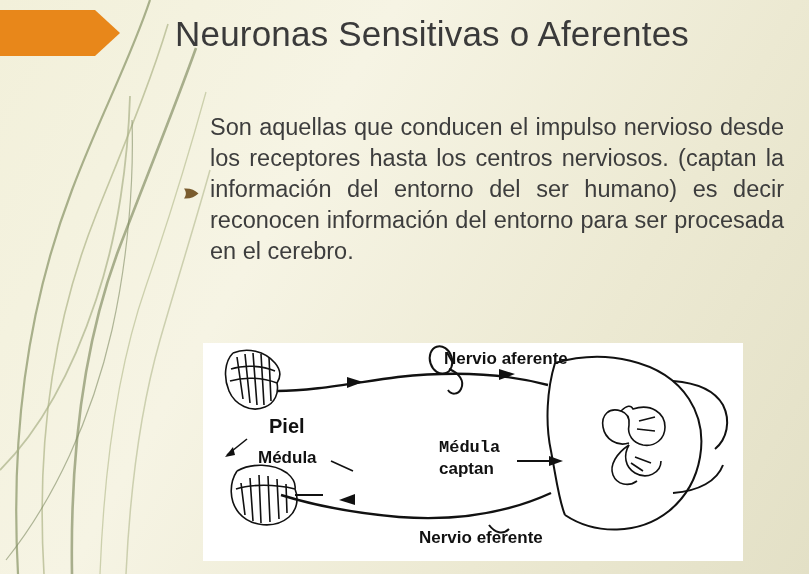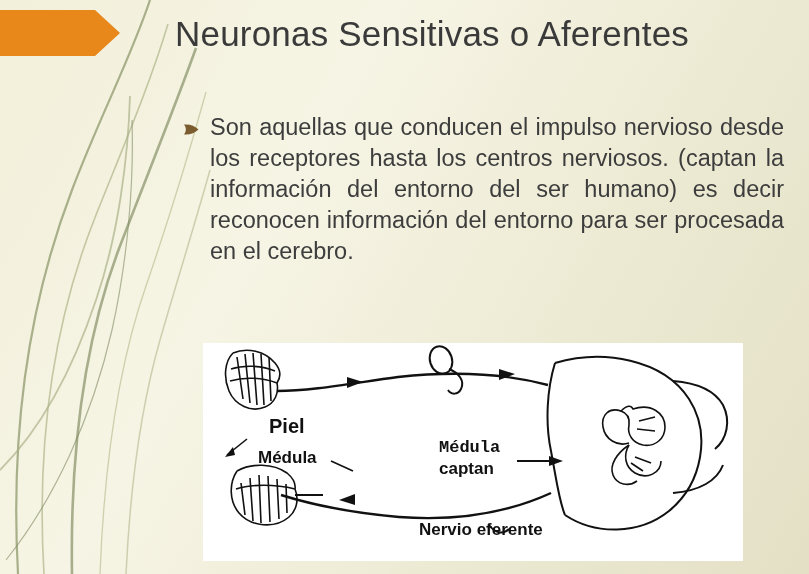--- a/index.html
+++ b/index.html
@@ -48,21 +48,21 @@
     color: #3a3a3a;
     font-weight: 400;
     letter-spacing: 0.2px;
   }
   .body-block {
     position: absolute;
     left: 184px;
     top: 112px;
     width: 600px;
     display: flex;
-    align-items: flex-start;
+    align-items: center;
   }
   .bullet-glyph {
     flex: 0 0 auto;
     margin-top: 10px;
     margin-right: 9px;
   }
   .body-text {
     flex: 1 1 auto;
     font-size: 23.5px;
     line-height: 1.32;
@@ -158,20 +158,21 @@
 
       <path d="M92,152 C104,152 112,152 120,152" fill="none" stroke="#111" stroke-width="2"></path>
 
       <path d="M44,96 L24,112" fill="none" stroke="#111" stroke-width="1.6"></path>
       <polygon points="22,114 30,104 32,112" fill="#111"></polygon>
       <path d="M128,118 L150,128" fill="none" stroke="#111" stroke-width="1.6"></path>
       <path d="M314,118 L356,118" fill="none" stroke="#111" stroke-width="2"></path>
       <polygon points="360,118 346,113 346,123" fill="#111"></polygon>
     </svg>
 
+    <div style="position:absolute; left:241px; top:6px; font-size:17px; font-weight:bold; color:#111;">Nervio aferente</div>
     <div style="position:absolute; left:66px; top:72px; font-size:20px; font-weight:bold; color:#111;">Piel</div>
     <div style="position:absolute; left:55px; top:105px; font-size:17px; font-weight:bold; color:#111;">Médula</div>
     <div style="position:absolute; left:236px; top:95px; font-size:17px; font-weight:bold; color:#111;font-family:Liberation Mono, monospace;">Médula</div>
     <div style="position:absolute; left:236px; top:116px; font-size:17px; font-weight:bold; color:#111;">captan</div>
-    <div style="position:absolute; left:216px; top:177px; font-size:17px; font-weight:bold; color:#111;">Nervio eferente</div>
+    <div style="position:absolute; left:216px; top:185px; font-size:17px; font-weight:bold; color:#111;">Nervio eferente</div>
   </div>
 
 </div>
 
 </body></html>

